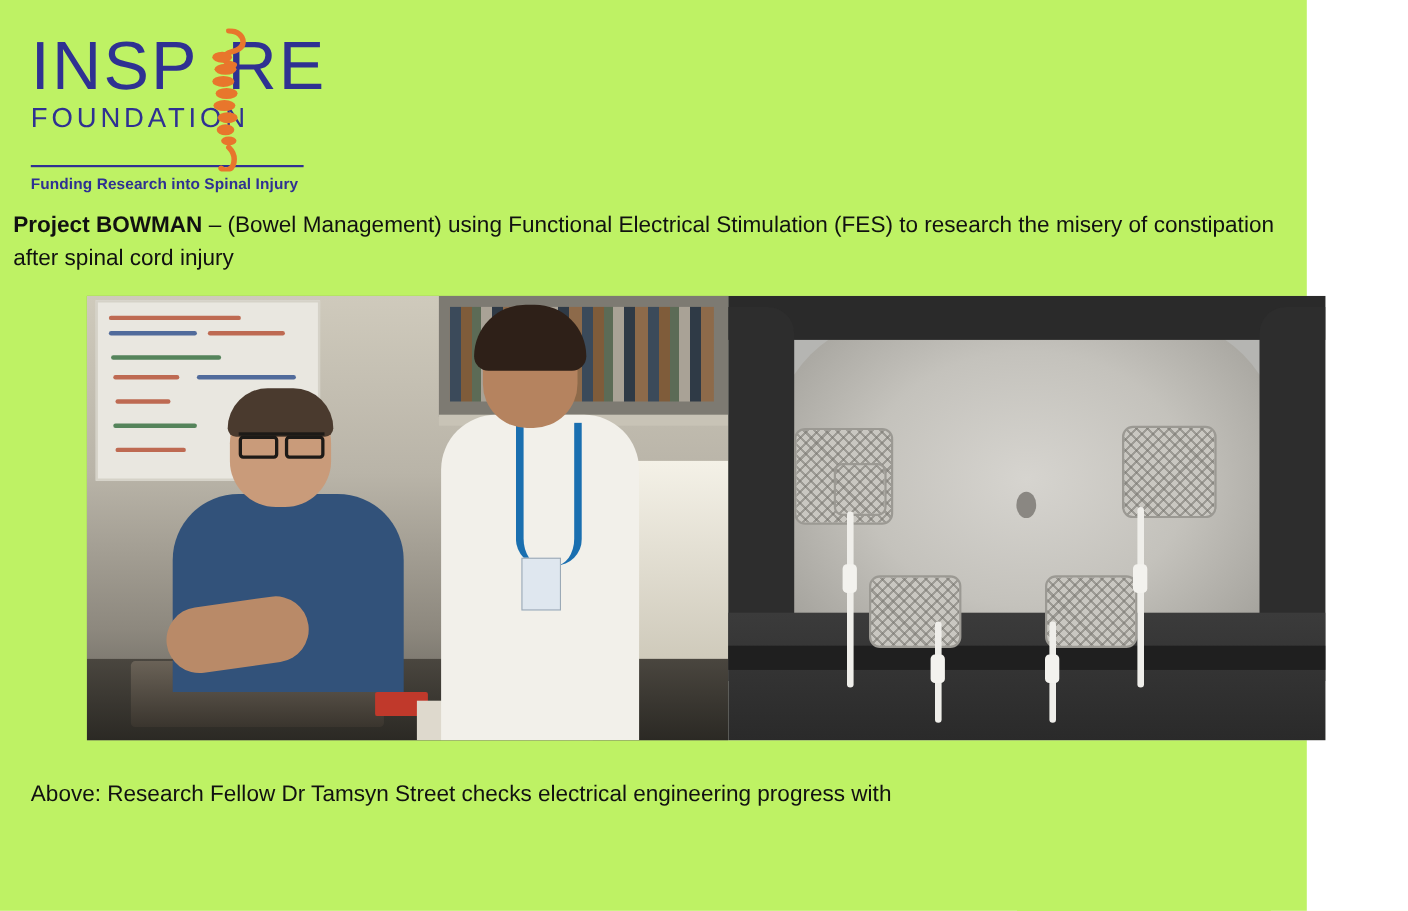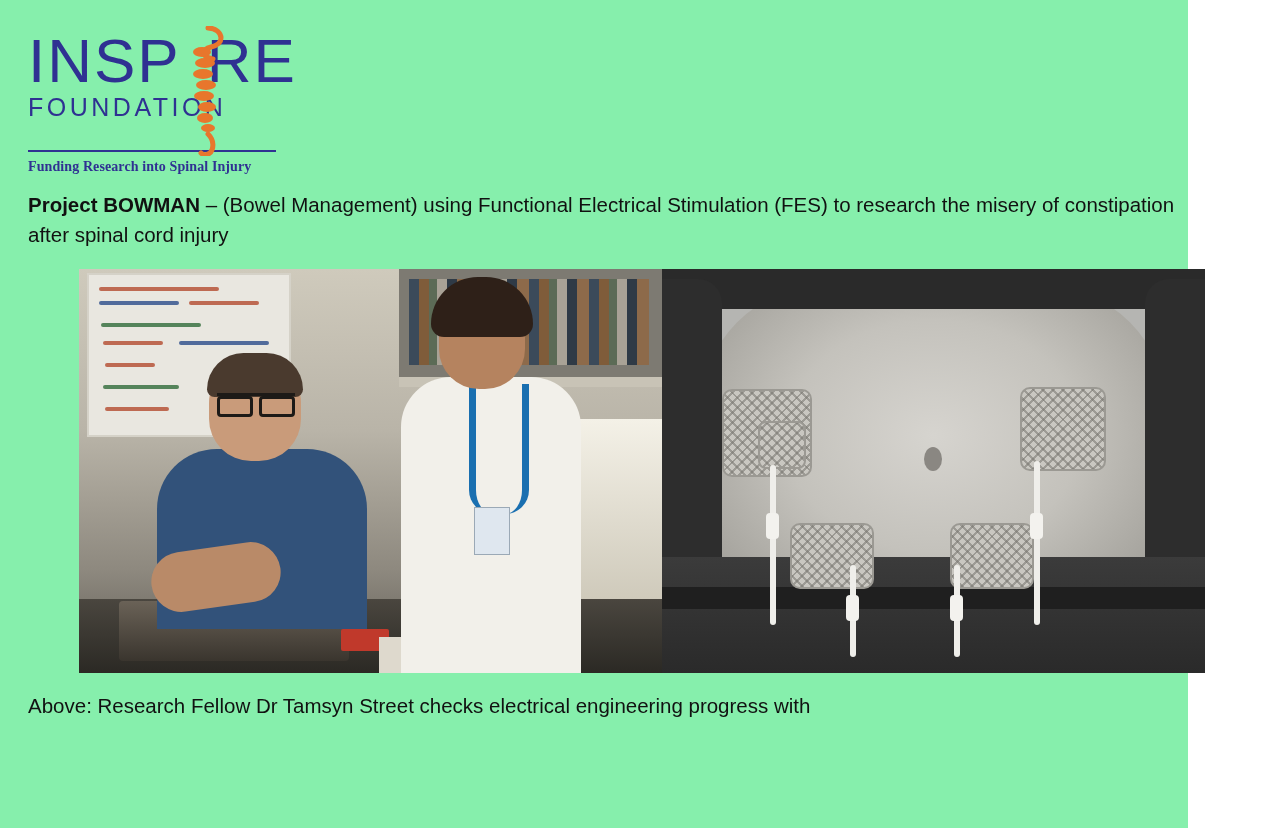--- a/index.html
+++ b/index.html
@@ -11,21 +11,21 @@
     width: 1280px;
     height: 828px;
     font-family: "Liberation Sans", sans-serif;
     color: #000000;
     overflow: hidden;
   }
   .page {
     position: relative;
     width: 1188px;
     height: 828px;
-    background: #86efac;
+    background: #bef264;
   }
 
   
   .logo-block {
     position: absolute;
     left: 28px;
     top: 24px;
     width: 320px;
   }
   .logo-wordmark {
@@ -60,35 +60,34 @@
     background: #2f3192;
     margin-top: 6px;
   }
   .logo-tagline {
     font-size: 14px;
     font-weight: bold;
     color: #2f3192;
     margin-top: 7px;
     letter-spacing: 0.1px;
     white-space: nowrap;
-    font-family: Liberation Serif, serif;
   }
   
   .spine-icon {
     position: absolute;
     left: 150px;
     top: 2px;
     width: 56px;
     height: 130px;
   }
 
   
   .title-block {
     position: absolute;
-    left: 28px;
+    left: 12px;
     top: 190px;
     width: 1150px;
     font-size: 20.5px;
     line-height: 30px;
     color: #111111;
   }
   .title-block b { font-weight: bold; }
 
   
   .images {
@@ -257,21 +256,21 @@
   
   .caption {
     position: absolute;
     left: 28px;
     top: 690px;
     width: 1230px;
     font-size: 20.5px;
     line-height: 32px;
     color: #111111;
   }
-  .caption .line { display: block; }
+  .caption .line { display: block; margin-top: 16px; }
 </style>
 </head>
 <body>
 
 <div class="page">
 
   <div class="logo-block">
     <div class="logo-wordmark">
       <div class="logo-inspire"><span>INSP</span><span class="gap"></span><span>RE</span></div>
       <div class="logo-foundation">FOUNDATION</div>

